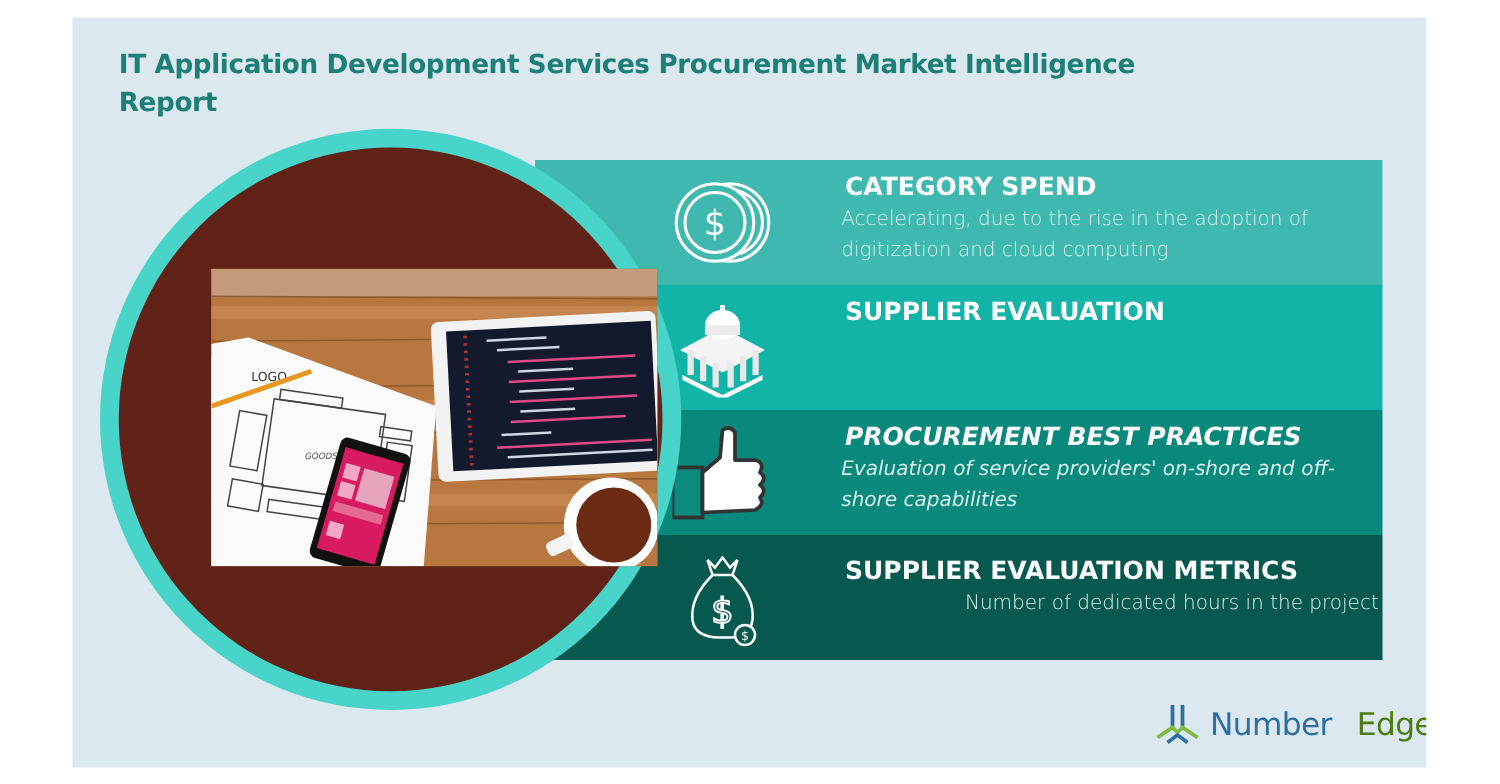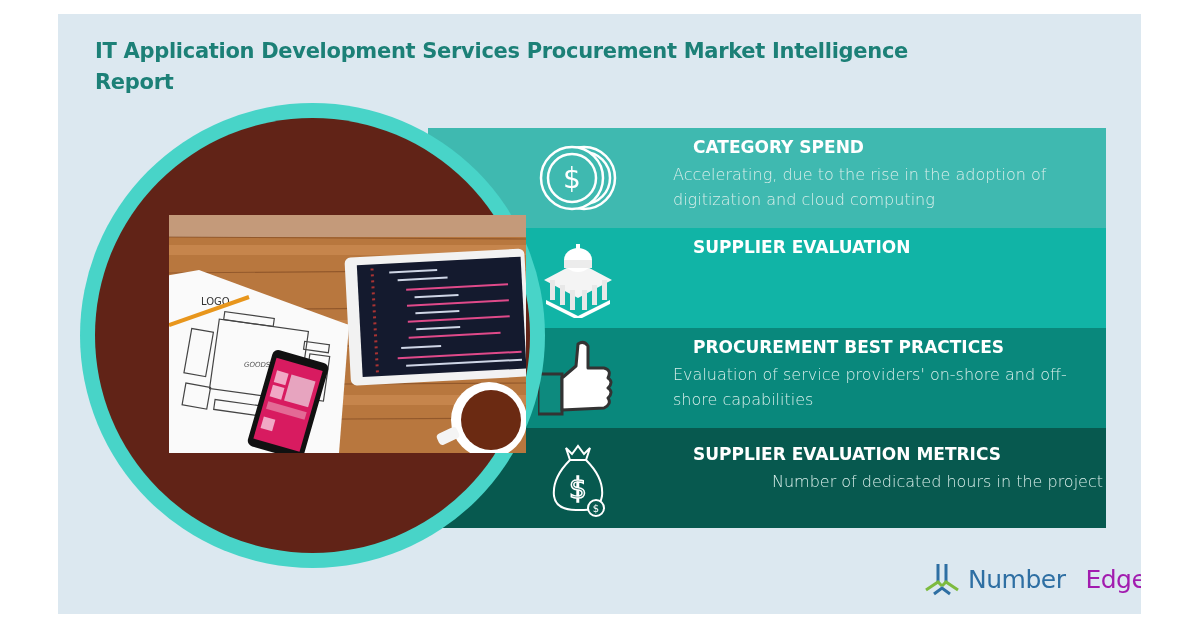--- a/index.html
+++ b/index.html
@@ -5,37 +5,37 @@
   * { box-sizing: border-box; margin: 0; padding: 0; }
   html, body { width: 1200px; height: 627px; background: #ffffff; overflow: hidden; }
   body { position: relative; font-family: "Liberation Sans", "DejaVu Sans", sans-serif; }
 
   .panel { position: absolute; left: 58px; top: 14px; width: 1083px; height: 600px; background: #dce8f0; overflow: hidden; }
 
   .title { position: absolute; left: 37px; top: 22px; width: 900px; font-family: "DejaVu Sans", sans-serif; font-weight: bold; font-size: 21px; line-height: 31px; color: #1c8077; letter-spacing: -0.3px; }
 
   .band { position: absolute; left: 370px; width: 678px; height: 100px; }
   .band .icon { position: absolute; left: 110px; top: 10px; width: 80px; height: 80px; }
-  .band .heading { position: absolute; left: 265px; top: 9px; font-family: "DejaVu Sans", sans-serif; font-weight: bold; font-size: 17px; color: #ffffff; letter-spacing: 0px; white-space: nowrap; }
+  .band .heading { position: absolute; left: 248px; top: 9px; font-family: "DejaVu Sans", sans-serif; font-weight: bold; font-size: 20px; color: #ffffff; letter-spacing: 0px; white-space: nowrap; }
   .band .desc { position: absolute; left: 245px; top: 34px; width: 430px; font-family: "DejaVu Sans", sans-serif; font-size: 16px; line-height: 25px; color: #d8eeea; font-weight: 300; }
 
   .b1 { top: 114px; background: #3fb9b0; }
   .b2 { top: 214px; background: #11b4a6; }
-  .b3 { top: 314px; background: #09887c; }
+  .b3 { top: 314px; background: #09887c; font-style: italic; }
   .b4 { top: 414px; background: #07594f; }
 
   .circle-ring { position: absolute; left: 22px; top: 89px; width: 465px; height: 465px; border-radius: 50%; background: #48d4c8; }
   .circle-inner { position: absolute; left: 37px; top: 104px; width: 435px; height: 435px; border-radius: 50%; background: #612317; overflow: hidden; }
 
   .photo { position: absolute; left: 75px; top: 201px; width: 357px; height: 238px; overflow: hidden; background: #b77942; margin-left: 36px; }
 
   .logo { position: absolute; left: 866px; top: 545px; height: 40px; display: flex; align-items: center; }
   .logo-text { font-family: "DejaVu Sans", sans-serif; font-size: 25px; letter-spacing: -0.5px; margin-left: 6px; }
   .logo-text .a { color: #2e6fa3; }
-  .logo-text .b { color: #a21caf; padding-left: 20px; }
+  .logo-text .b { color: #4d7c0f; padding-left: 20px; }
 </style>
 </head>
 <body>
 
 <div class="panel">
 
   <div class="title">
     <div>IT Application Development Services Procurement Market Intelligence</div>
     <div>Report</div>
   </div>

